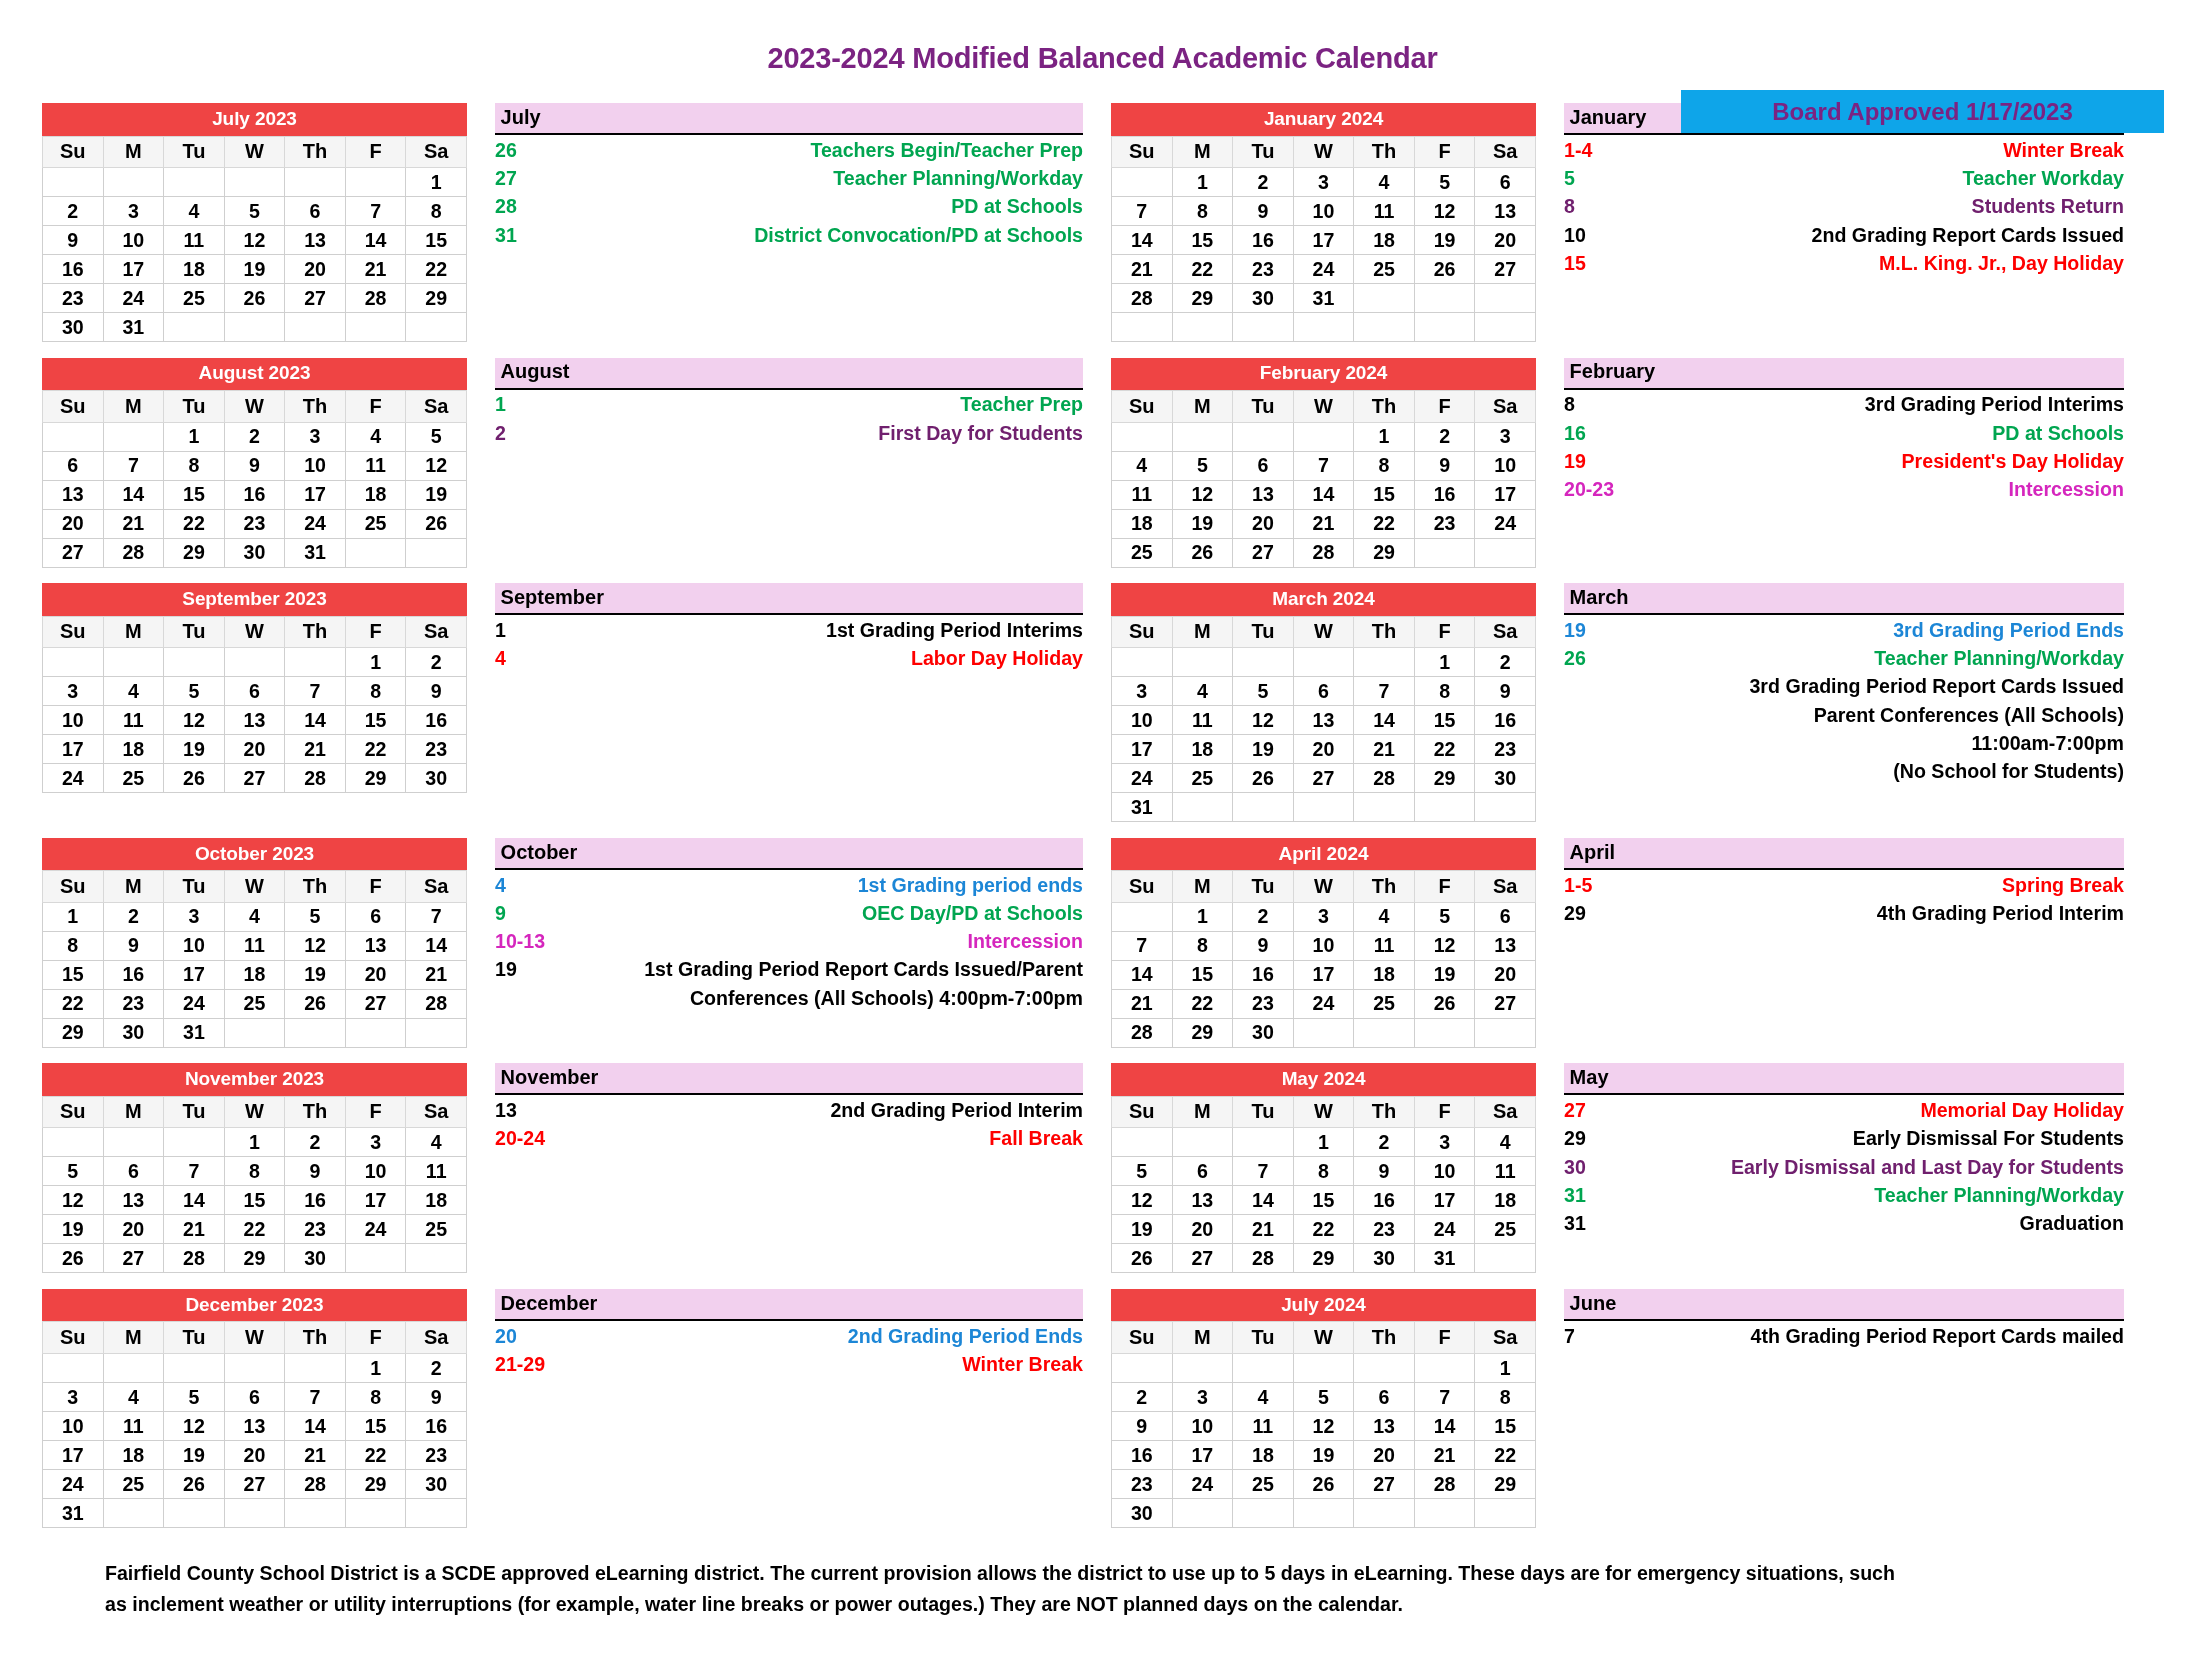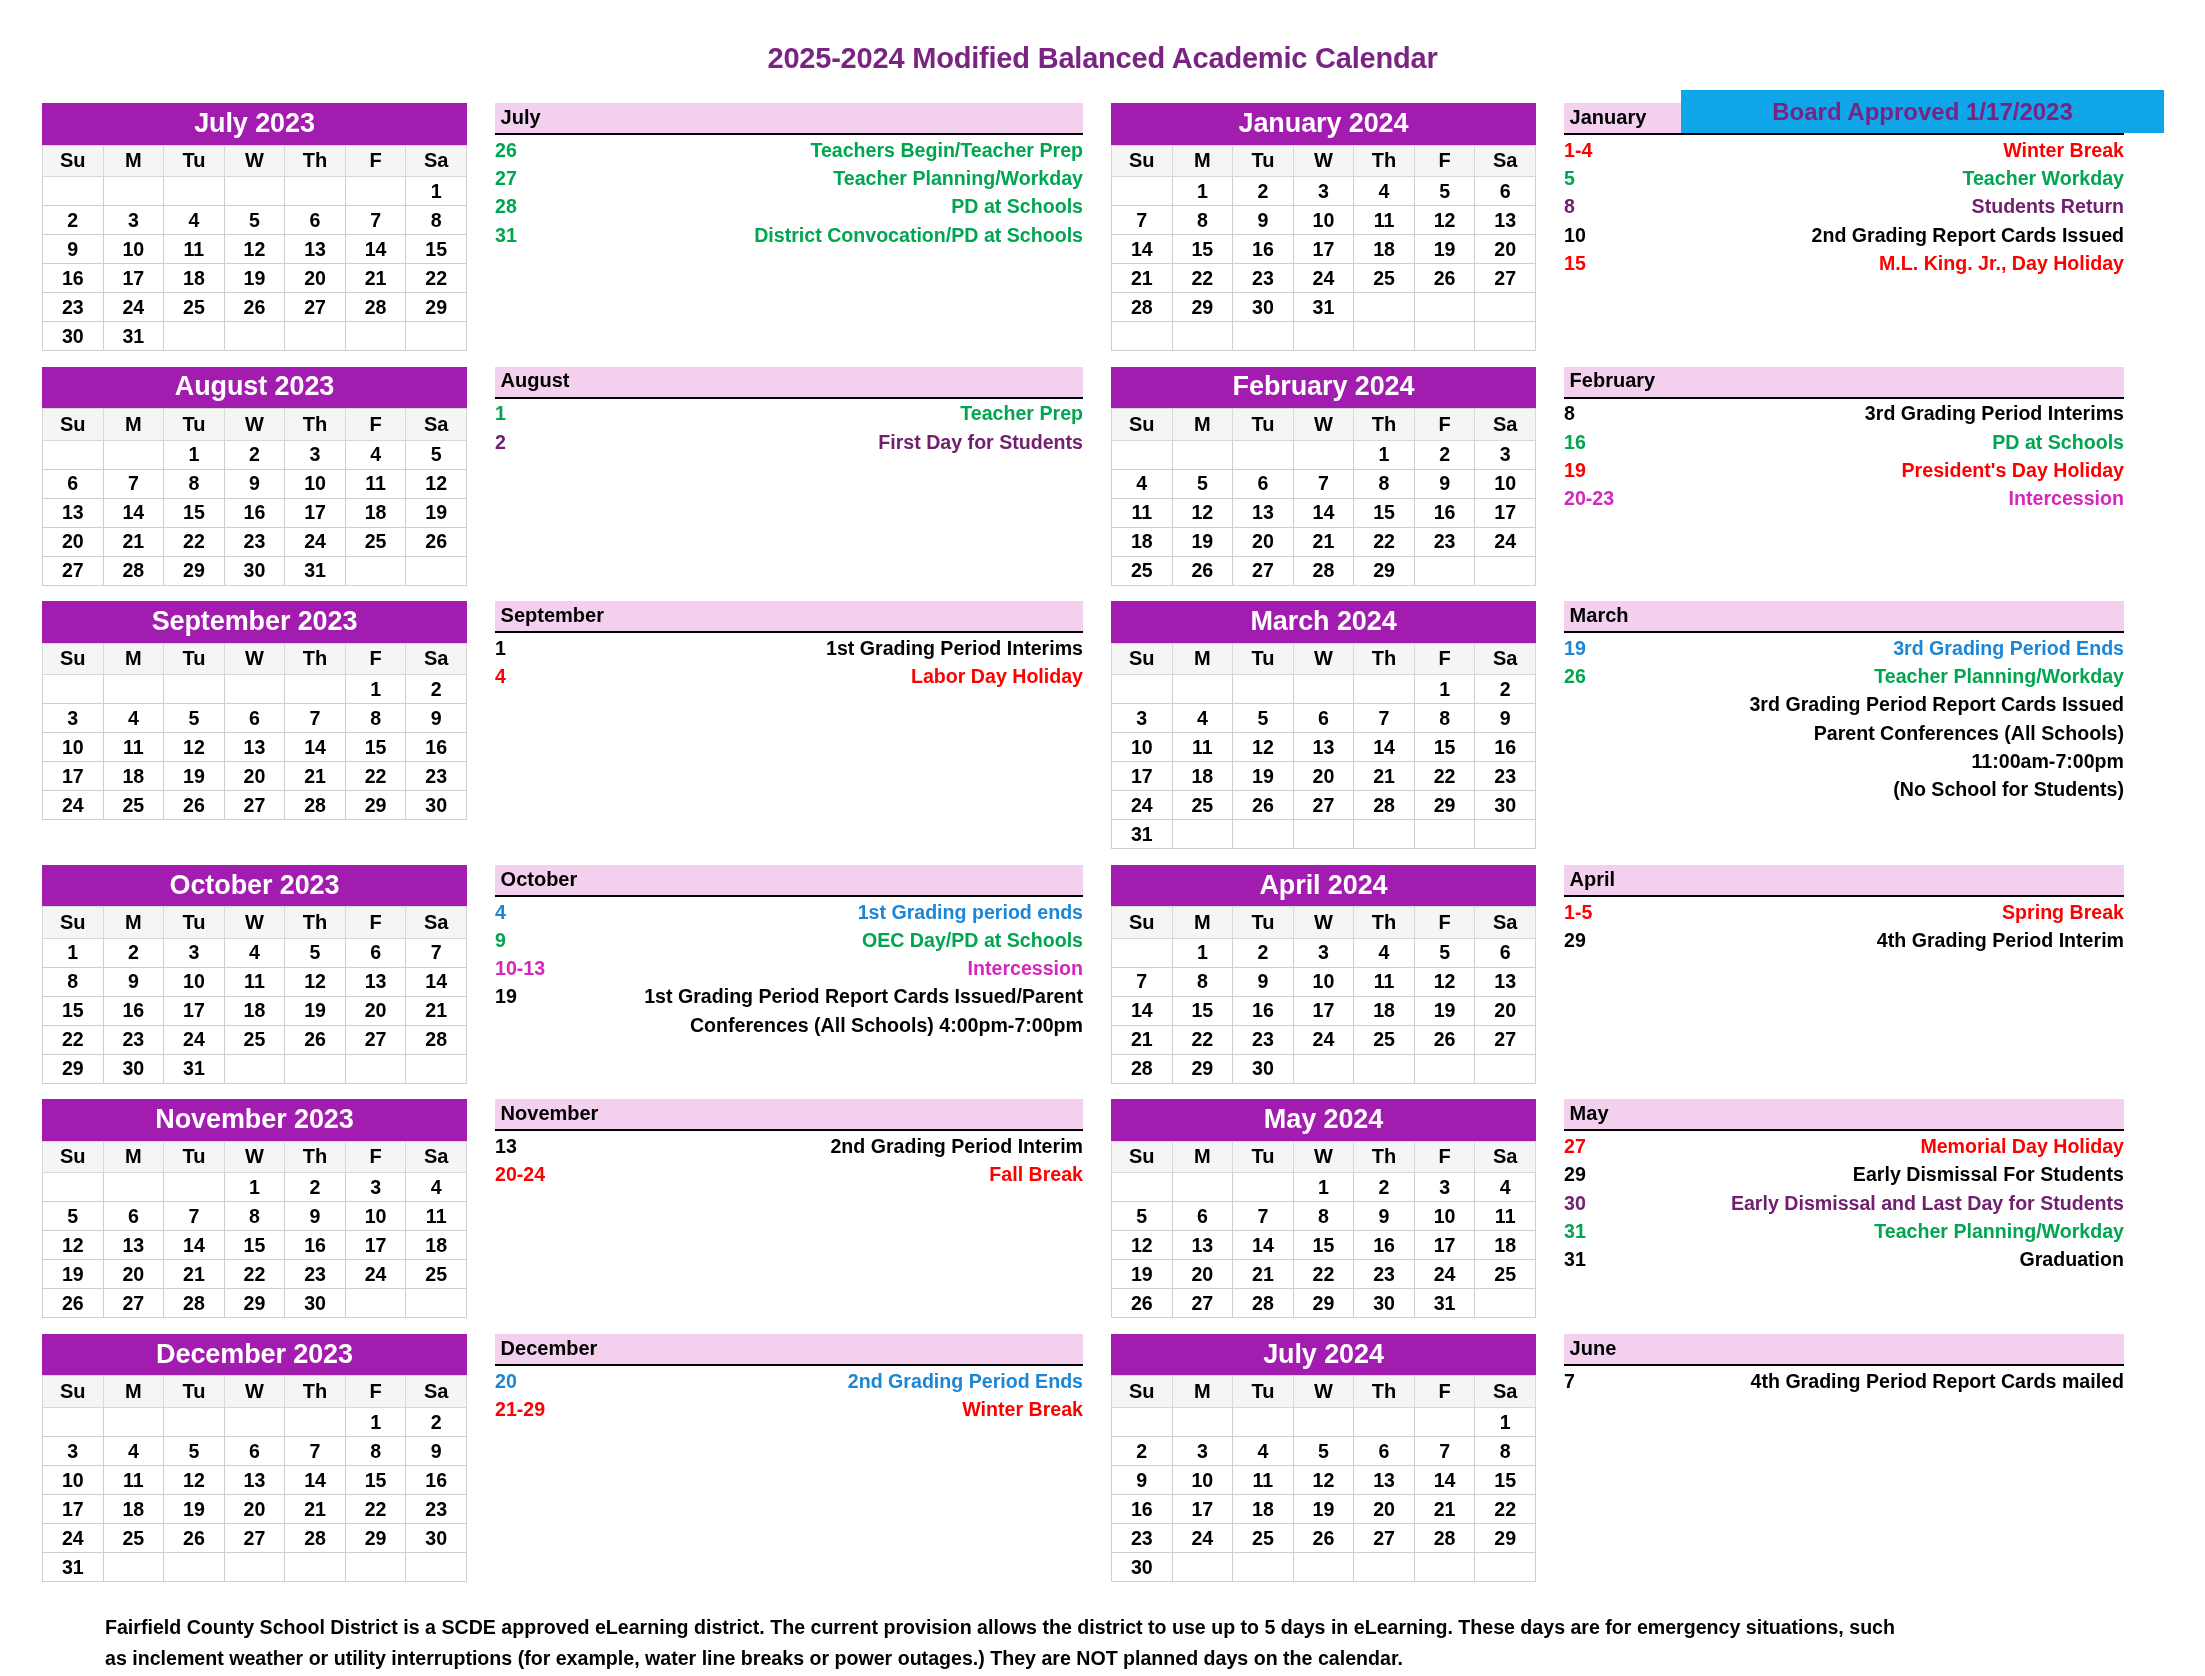--- a/index.html
+++ b/index.html
@@ -35,22 +35,22 @@
     display:grid;
     grid-template-columns: 425px 588px 425px 560px;
     column-gap:28px;
     padding:0 42px;
     margin-top:26.6px;
   }
 
   
   .month { margin-bottom:15.4px; }
   .month-title {
-    background:#a21caf; color:#ffffff;
-    font-size:27px; font-weight:bold;
+    background:#ef4444; color:#ffffff;
+    font-size:19px; font-weight:bold;
     text-align:center; padding:4.9px 0 5.6px;
     letter-spacing:-0.1px;
   }
   table.cal { border-collapse:collapse; width:100%; table-layout:fixed; }
   table.cal th {
     background:#f5f5f5; color:#000;
     font-size:20px; font-weight:bold;
     padding:3.5px 0 4.2px; text-align:center;
     border:0.7px solid #d8d8d8;
   }
@@ -97,21 +97,21 @@
     font-size:19.6px; font-weight:bold; color:#000;
     line-height:1.52;
   }
   .footer div { margin-bottom:1.4px; }
 </style>
 </head>
 <body>
 
 <div class="header">
   <div class="title-block">
-    <div class="title-sub">2025-2024 Modified Balanced Academic Calendar</div>
+    <div class="title-sub">2023-2024 Modified Balanced Academic Calendar</div>
   </div>
   <div class="board-badge">Board Approved 1/17/2023</div>
 </div>
 
 <div class="grid" id="grid">
     <div class="month">
       <div class="month-title">July 2023</div>
       <table class="cal">
         <thead>
           <tr>

